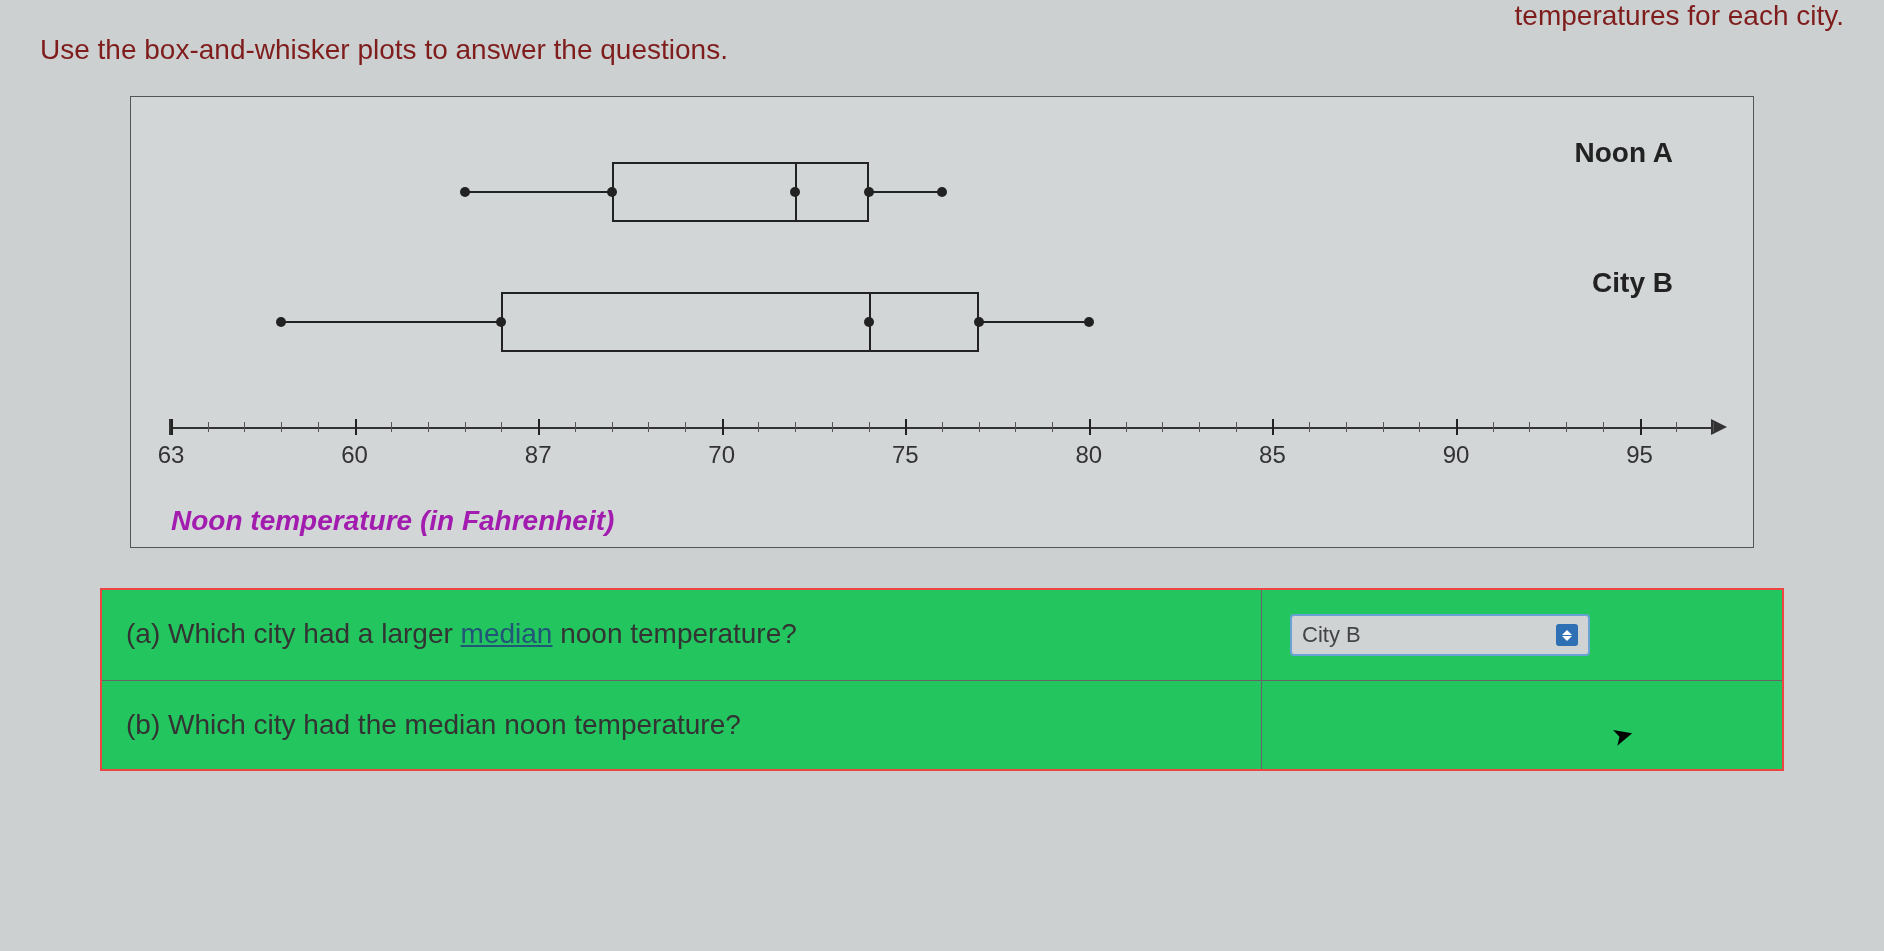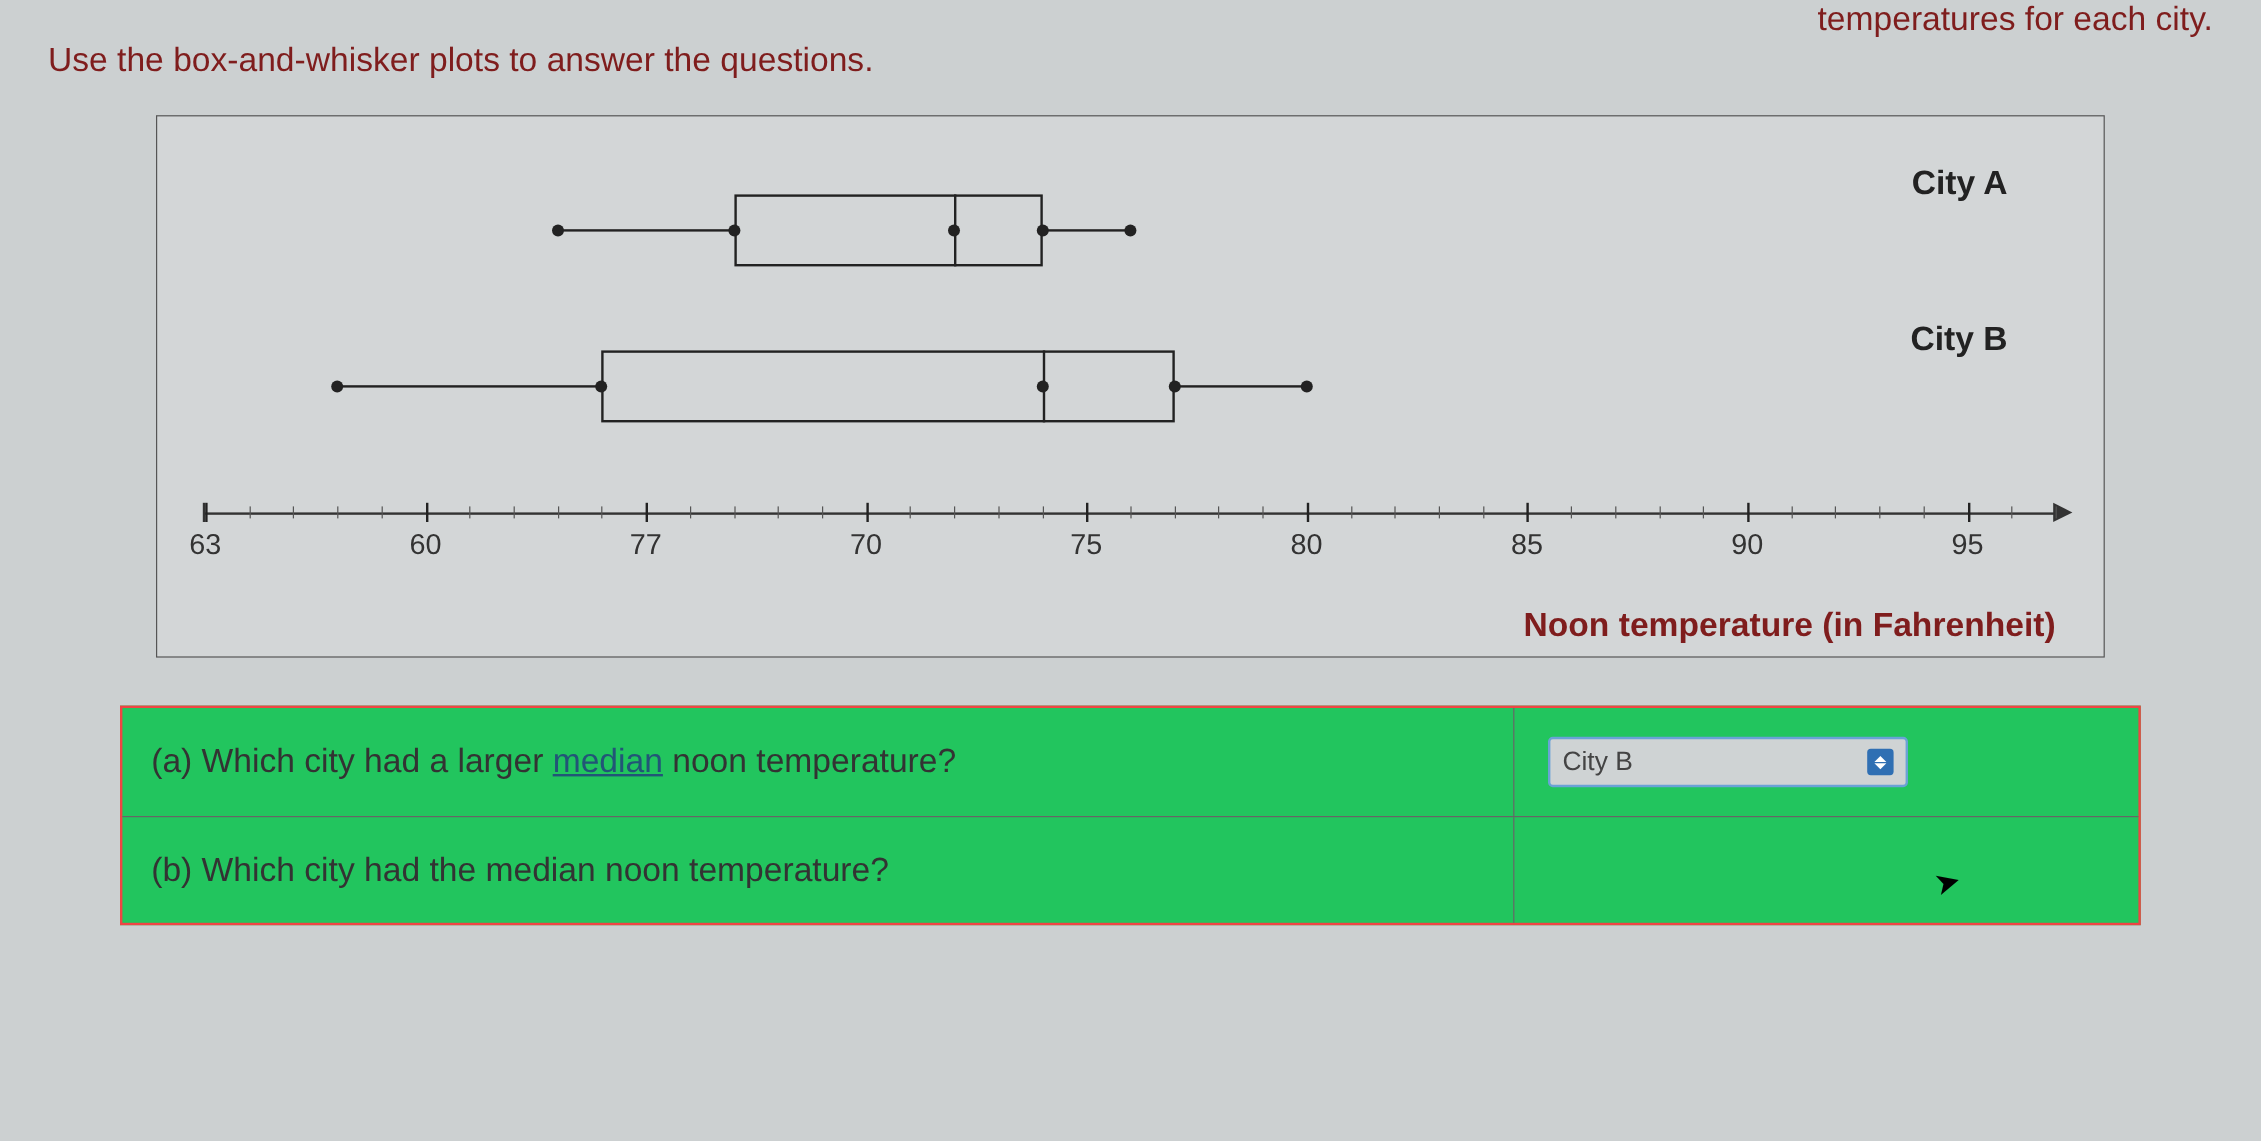--- a/index.html
+++ b/index.html
@@ -104,25 +104,26 @@
     }
     .axis-endcap {
       position: absolute;
       left: -2px;
       top: -8px;
       width: 2px;
       height: 16px;
       background: #333;
     }
     .axis-title {
-      text-align: right;
+      text-align: left;
       font-weight: bold;
       font-size: 28px;
-      color: #7f1d1d;
+      color: #a21caf;
       margin-top: 48px;
+      font-style: italic;
     }
     
     .whisker-line {
       position: absolute;
       height: 2px;
       background: #222;
       top: 50%;
       transform: translateY(-50%);
     }
     .box {
@@ -230,21 +231,21 @@
 </head>
 <body>
 
 <div class="intro">
   <div class="partial">temperatures for each city.</div>
   <div>Use the box-and-whisker plots to answer the questions.</div>
 </div>
 
 <div class="chart-container">
   <div class="plot-area">
-    <div class="label-right label-a">City A</div>
+    <div class="label-right label-a">Noon A</div>
     <div class="label-right label-b">City B</div>
     <div class="boxplot bp-a" id="boxplot-a">
         <div class="whisker-line" style="left: 19.0476%; width: 9.52381%;"></div>
         <div class="whisker-line" style="left: 45.2381%; width: 4.7619%;"></div>
         <div class="box" style="left: 28.5714%; width: 16.6667%;"></div>
         <div class="median-line" style="left: 40.4762%;"></div>
         <div class="dot" style="left: 19.0476%;"></div>
         <div class="dot" style="left: 28.5714%;"></div>
         <div class="dot" style="left: 40.4762%;"></div>
         <div class="dot" style="left: 45.2381%;"></div>
@@ -305,21 +306,21 @@
         <div class="tick-major" style="left: 83.3333%;"></div>
         <div class="tick-minor" style="left: 85.7143%;"></div>
         <div class="tick-minor" style="left: 88.0952%;"></div>
         <div class="tick-minor" style="left: 90.4762%;"></div>
         <div class="tick-minor" style="left: 92.8571%;"></div>
         <div class="tick-major" style="left: 95.2381%;"></div>
         <div class="tick-minor" style="left: 97.619%;"></div>
         <div class="tick-minor" style="left: 100%;"></div>
         <div class="tick-label" style="left: 0%;">63</div>
         <div class="tick-label" style="left: 11.9048%;">60</div>
-        <div class="tick-label" style="left: 23.8095%;">77</div>
+        <div class="tick-label" style="left: 23.8095%;">87</div>
         <div class="tick-label" style="left: 35.7143%;">70</div>
         <div class="tick-label" style="left: 47.619%;">75</div>
         <div class="tick-label" style="left: 59.5238%;">80</div>
         <div class="tick-label" style="left: 71.4286%;">85</div>
         <div class="tick-label" style="left: 83.3333%;">90</div>
         <div class="tick-label" style="left: 95.2381%;">95</div>
       </div>
     <div class="axis-title">Noon temperature (in Fahrenheit)</div>
   </div>
 </div>

